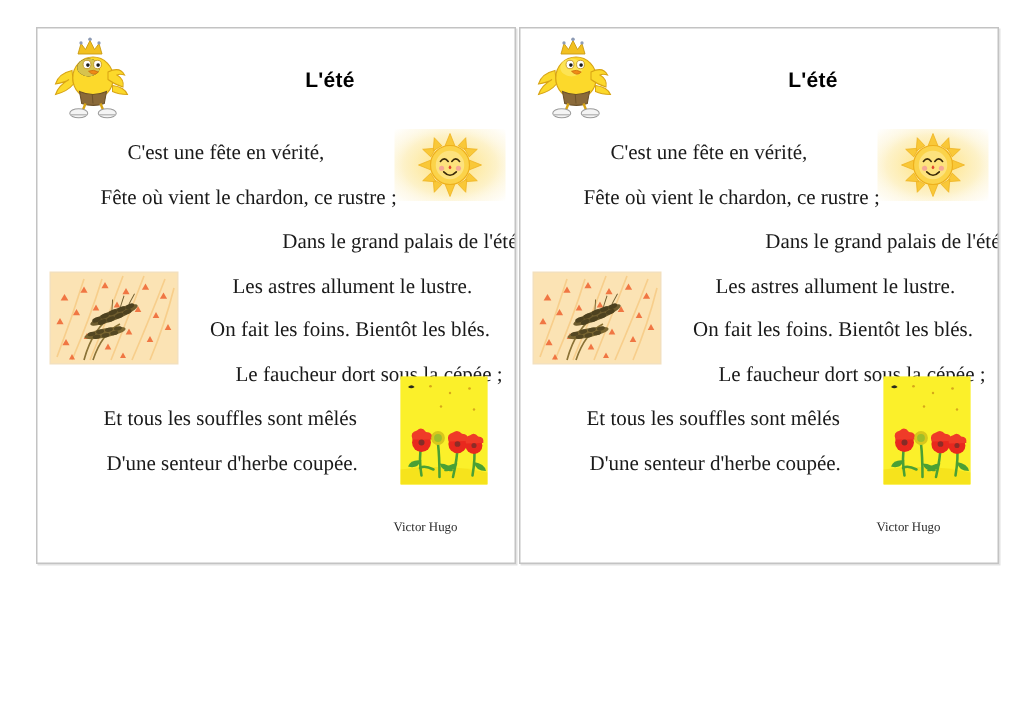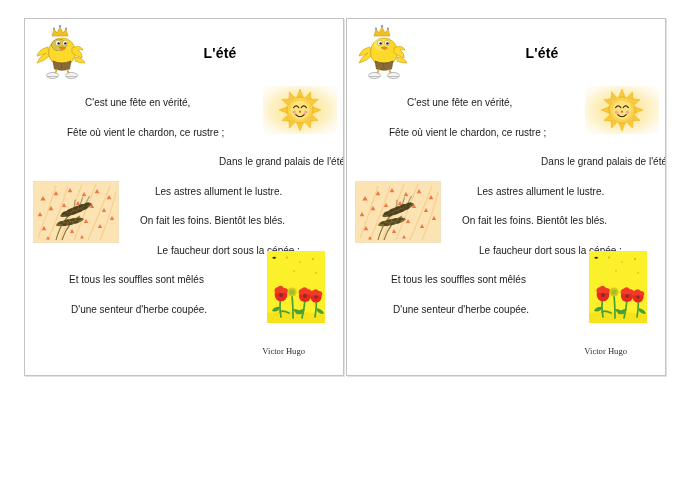--- a/index.html
+++ b/index.html
@@ -50,22 +50,22 @@
   }
 
   
   .poem {
     position: absolute;
     left: 0;
     top: 78px;
     width: 320px;
   }
   .line {
-    font-family: Liberation Sans, sans-serif;
-    font-size: 10px;
+    font-family: Liberation Serif, serif;
+    font-size: 14px;
     color: #1a1a1a;
     line-height: 11px;
     white-space: nowrap;
     margin-bottom: 18.5px;
     padding-left: 0;
   }
   .i0 { padding-left: 60px; }
   .i1 { padding-left: 42px; }
   .i2 { padding-left: 88px; text-align: right; }
   .i3 { padding-left: 130px; }

